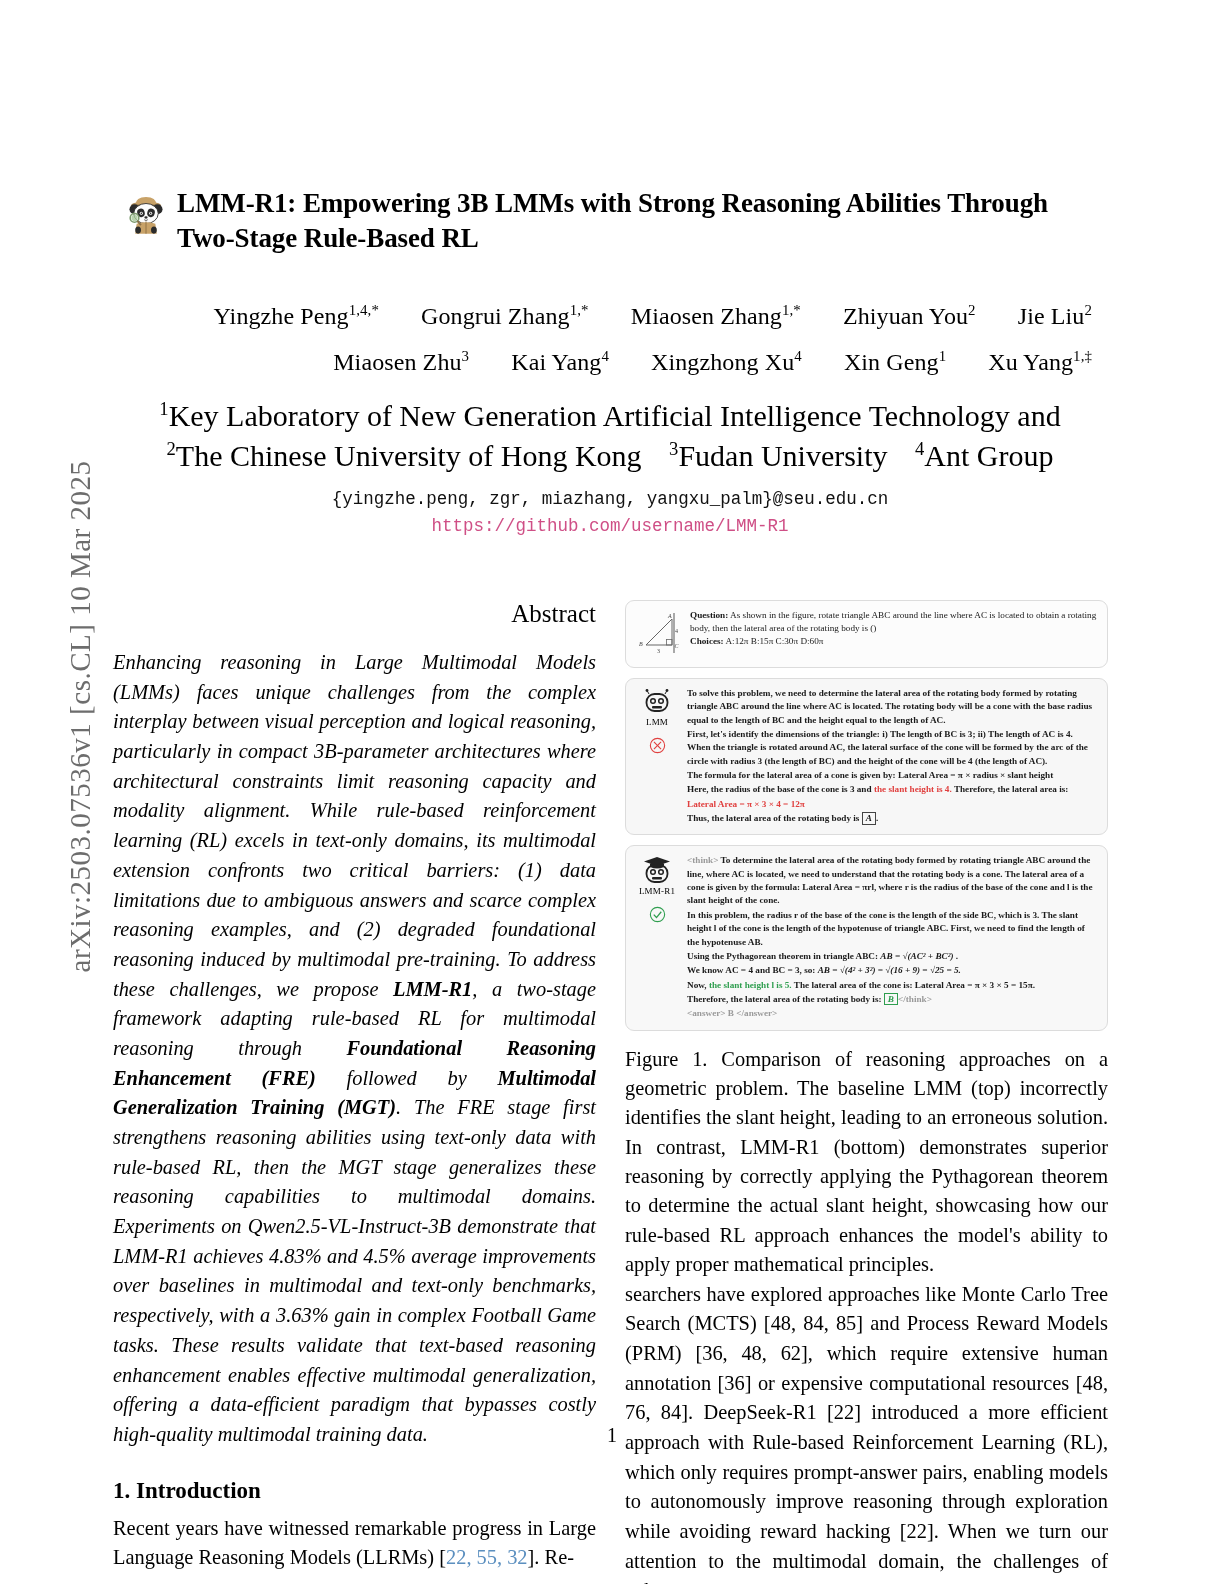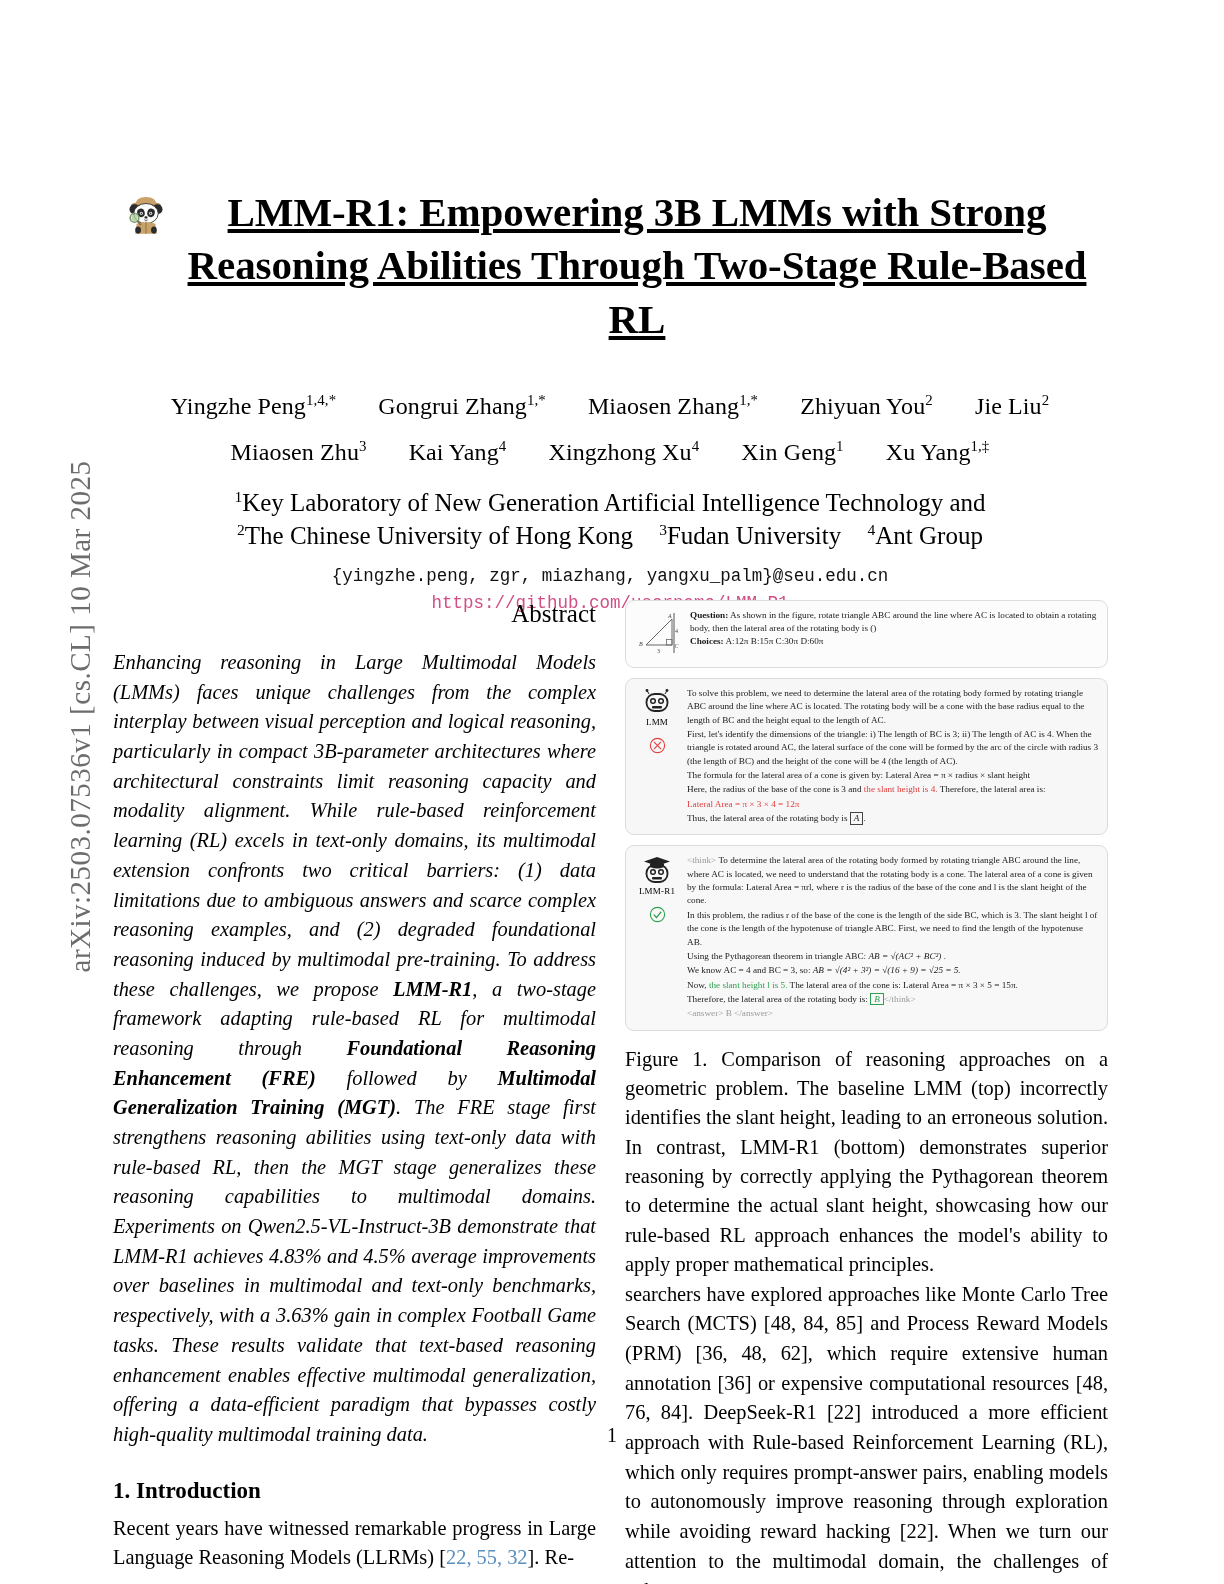--- a/index.html
+++ b/index.html
@@ -26,34 +26,33 @@
     letter-spacing:.5px;
     text-align:center;
     white-space:nowrap;
   }
 
   
   .header{ position:absolute; left:110px; top:186px; width:1000px; }
   .title-row{ display:flex; align-items:flex-start; justify-content:center; gap:8px; }
   .panda{ width:46px; height:46px; flex:0 0 46px; margin-top:6px; position:relative; }
   .title{
-    font-size:41px; font-weight:bold; line-height:1.30;
-    text-align:center; letter-spacing:-.1px;
+    font-size:27px; font-weight:bold; line-height:1.30;
+    text-align:left; letter-spacing:-.1px;
     max-width:920px;
-    text-decoration:underline;
   }
   .authors{
-    text-align:center; font-size:24px; line-height:1.0;
+    text-align:right; font-size:24px; line-height:1.0;
     margin-top:48px; letter-spacing:.1px;
   }
   .authors .row{ display:block; margin-bottom:22px; }
   .authors .au{ display:inline-block; margin:0 18px; white-space:nowrap; }
   sup{ font-size:.62em; vertical-align:super; line-height:0; }
   .affil{
-    text-align:center; font-size:25px; line-height:1.32;
+    text-align:center; font-size:30px; line-height:1.32;
     margin-top:12px;
   }
   .affil .aline{ display:block; }
   .affil .inst{ display:inline-block; margin:0 10px; }
   .email{
     text-align:center; font-family:"Liberation Mono", monospace;
     font-size:17.5px; margin-top:14px; color:#111;
   }
   .url{
     text-align:center; font-family:"Liberation Mono", monospace;
@@ -106,21 +105,21 @@
   .fbox.resp2{ background:#f8f8f8; }
   .avatar-col{
     flex:0 0 46px; display:flex; flex-direction:column;
     align-items:center; justify-content:flex-start;
     padding-top:2px;
     font-family:Liberation Serif, serif;
   }
   .avatar-name{ font-size:9px; margin-top:1px; letter-spacing:.2px; }
   .verdict{ margin-top:10px; }
   .rtext{ font-size:9.2px; line-height:1.45; color:#1a1a1a; flex:1; }
-  .rtext p{ margin:0 0 1px 0; }
+  .rtext p{ margin:0 0 1px 0;font-weight:bold; }
   .red{ color:#e0403f; }
   .green{ color:#2f9e4f; }
   .grey{ color:#9a9a9a; }
   .mono-ital{ font-style:italic; }
   .boxed{
     border:1px solid #444; padding:0 3px; display:inline-block;
     line-height:1.15; font-style:italic;
   }
   .boxed.g{ border-color:#2f9e4f; color:#2f9e4f; }
 

